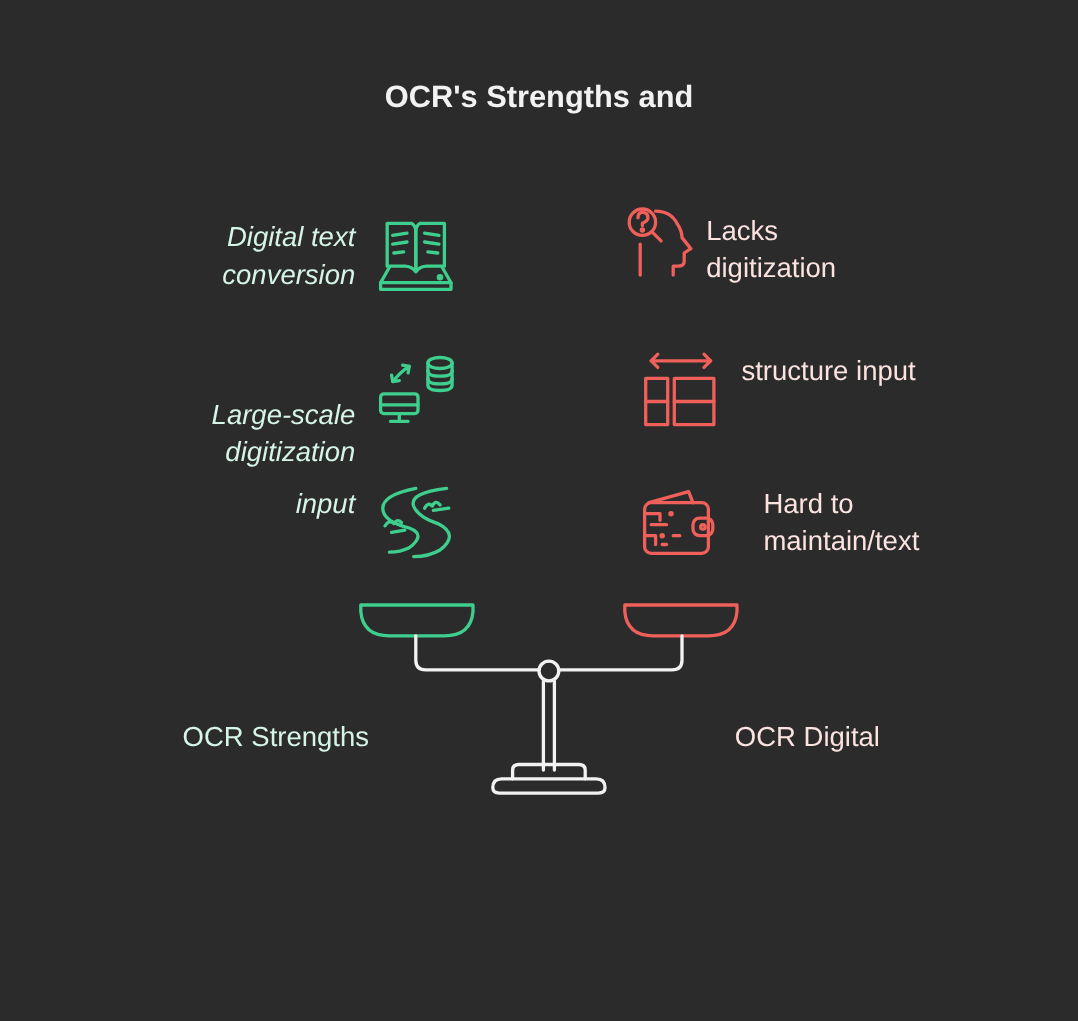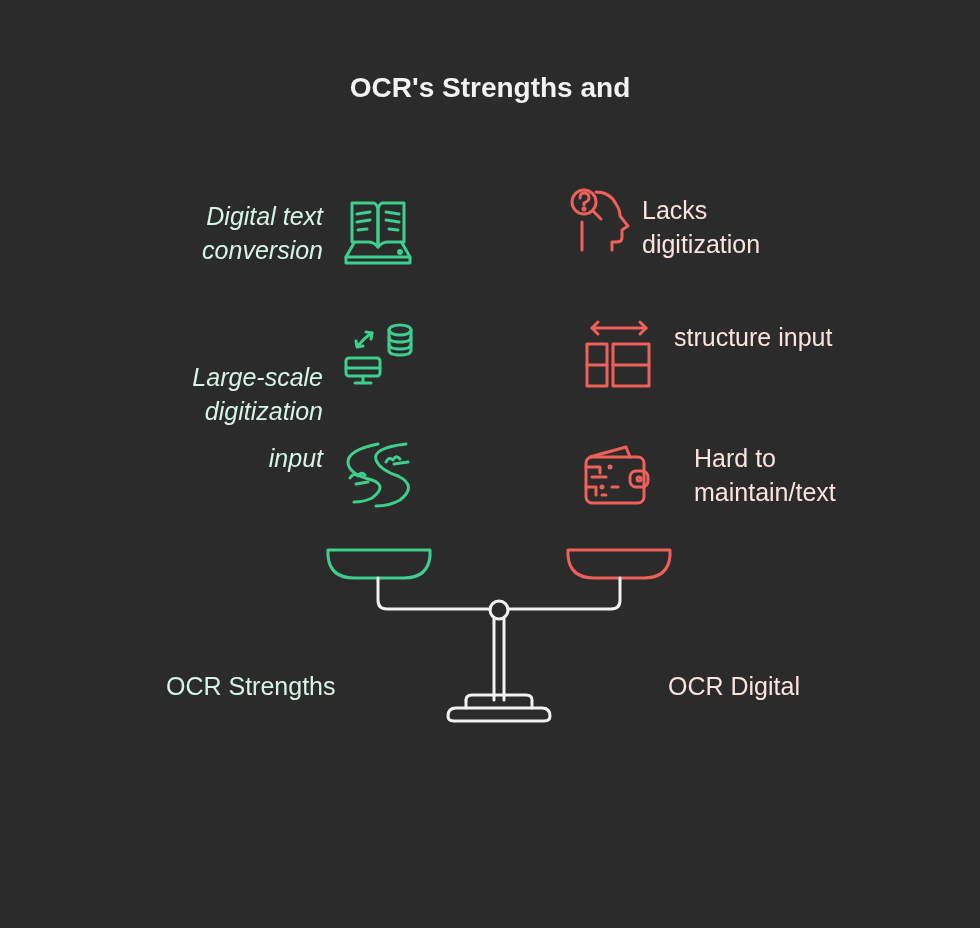--- a/index.html
+++ b/index.html
@@ -6,21 +6,21 @@
   body { width:980px; height:928px; background:#2b2b2b; position:relative; overflow:hidden;
          font-family:"Liberation Sans", sans-serif; }
   .title { position:absolute; left:0; width:980px; top:68px; text-align:center; color:#f2f2f2;
            font-size:28px; font-weight:bold; line-height:40px; }
   .lbl { position:absolute; font-size:25px; line-height:34px; }
   .green { color:#d6f5e6; }
   .red { color:#fbe3df; }
   .right-align { text-align:right;font-style:italic; }
   .icon { position:absolute; }
   .scale { position:absolute; left:0; top:0; }
-  .foot { position:absolute; font-size:25px; line-height:30px;margin-top:16px; }
+  .foot { position:absolute; font-size:25px; line-height:30px; }
 </style>
 </head>
 <body>
 
 <div class="title">
   <div>OCR's Strengths and</div>
 </div>
 
 <div class="lbl green right-align" style="right:657px; top:199px;">
   <div>Digital text</div>

